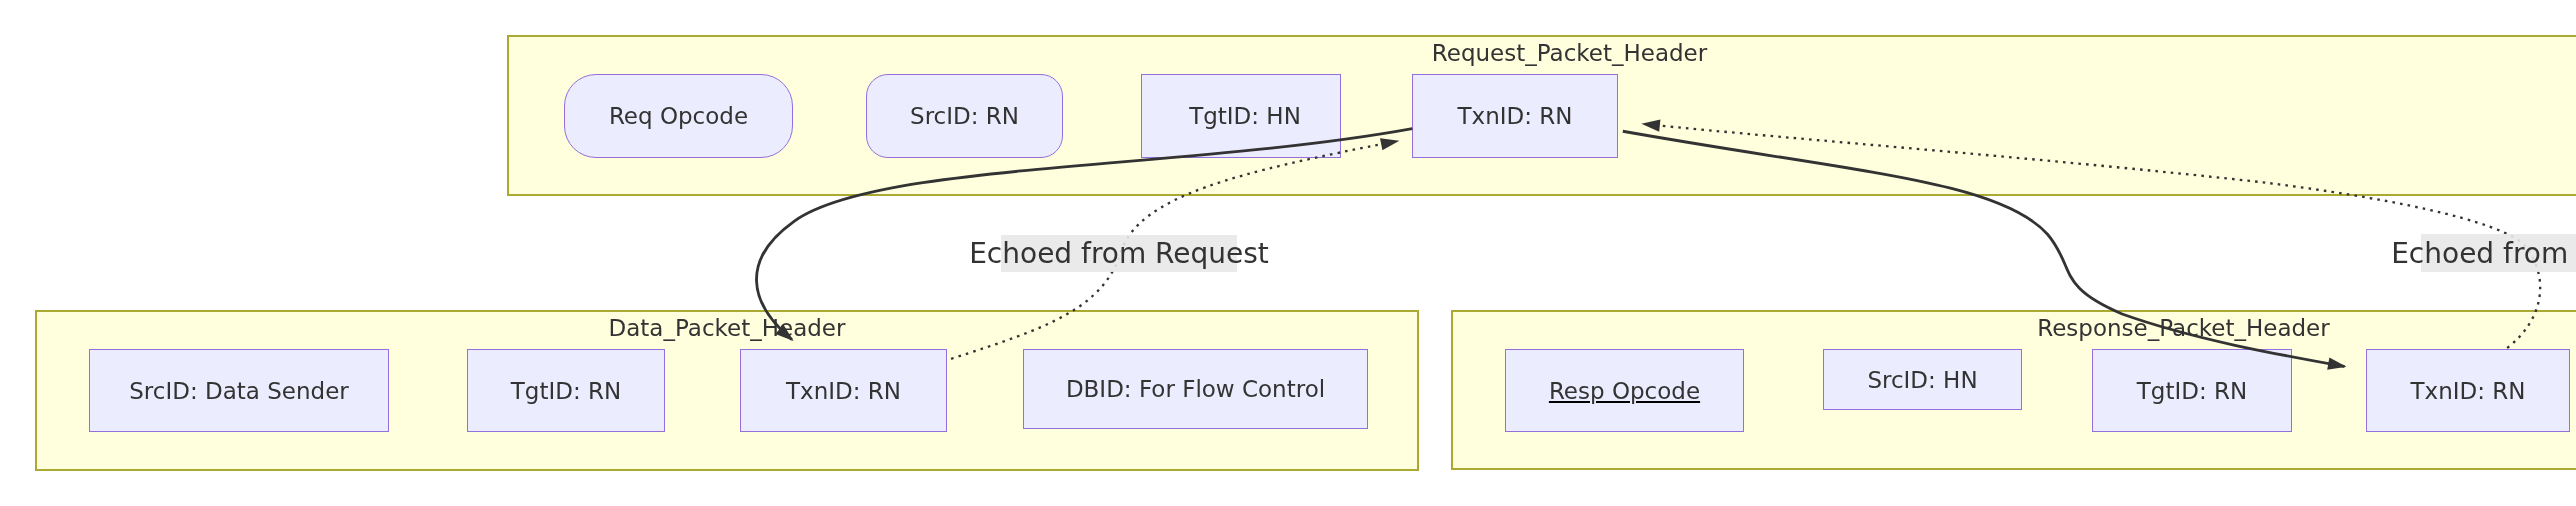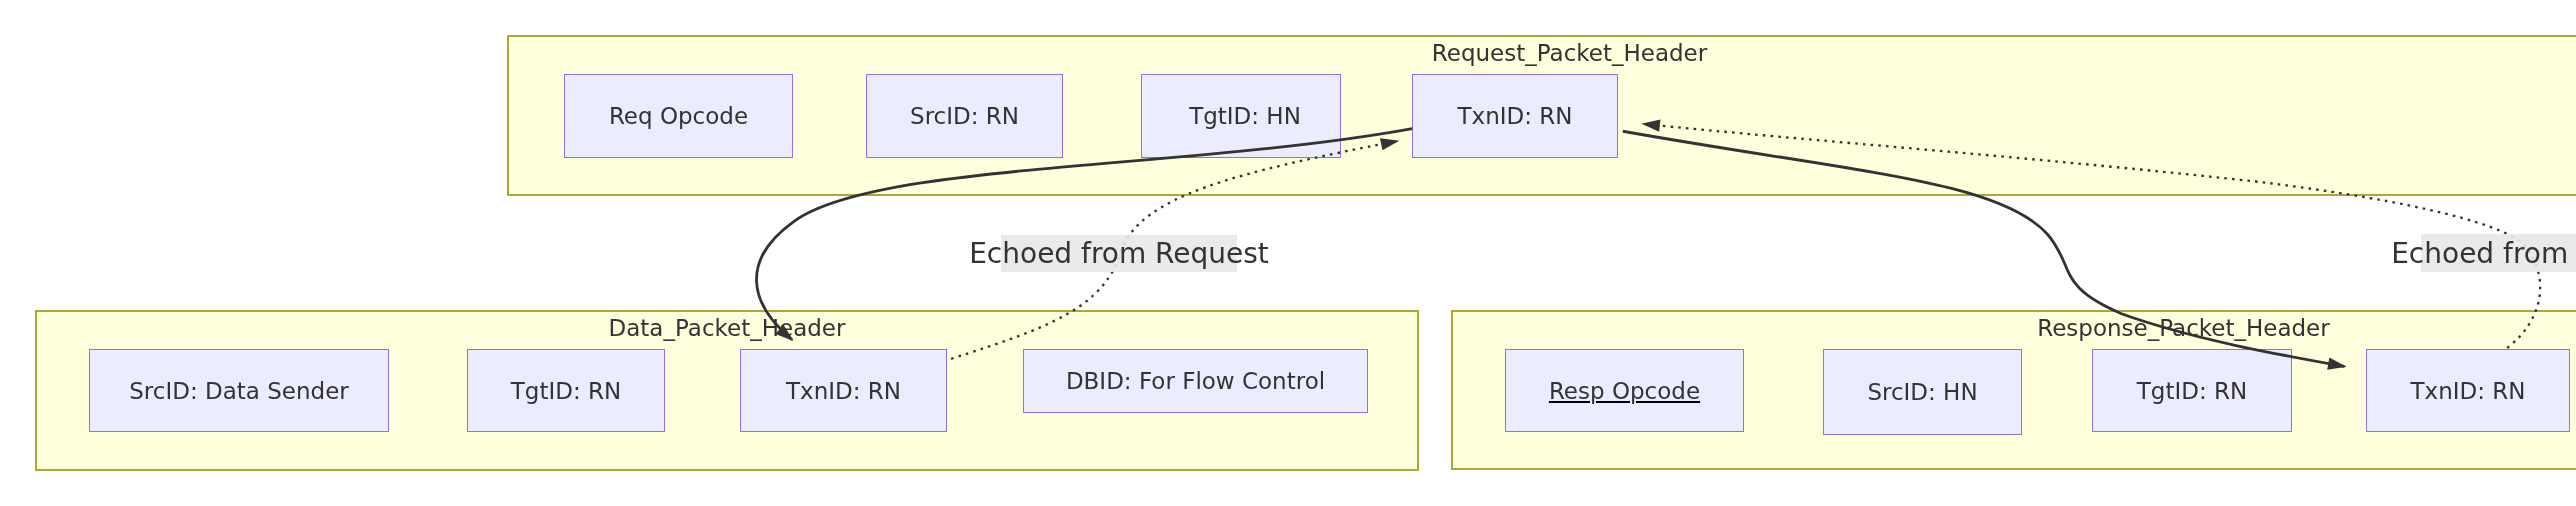--- a/index.html
+++ b/index.html
@@ -69,24 +69,24 @@
   }
 </style>
 </head>
 <body>
 
 <div class="canvas">
 
   <section class="cluster" style="left:507px; top:35px; width:2125px; height:161px;"></section>
   <div class="cluster-title" style="left:507px; top:41px; width:2125px;">Request_Packet_Header</div>
 
-  <div class="node" style="left:564px; top:74px; width:229px; height:84px;">
+  <div class="node" style="left:564px; top:74px; width:229px; height:84px;border-radius:32px;">
     <span class="node-label">Req Opcode</span>
   </div>
-  <div class="node" style="left:866px; top:74px; width:197px; height:84px;">
+  <div class="node" style="left:866px; top:74px; width:197px; height:84px;border-radius:22px;">
     <span class="node-label">SrcID: RN</span>
   </div>
   <div class="node" style="left:1141px; top:74px; width:200px; height:84px;padding-left:8px;">
     <span class="node-label">TgtID: HN</span>
   </div>
   <div class="node" style="left:1412px; top:74px; width:206px; height:84px;">
     <span class="node-label">TxnID: RN</span>
   </div>
 
   <section class="cluster" style="left:35px; top:310px; width:1384px; height:161px;"></section>
@@ -94,31 +94,31 @@
 
   <div class="node" style="left:89px; top:349px; width:300px; height:83px;">
     <span class="node-label">SrcID: Data Sender</span>
   </div>
   <div class="node" style="left:467px; top:349px; width:198px; height:83px;">
     <span class="node-label">TgtID: RN</span>
   </div>
   <div class="node" style="left:740px; top:349px; width:207px; height:83px;">
     <span class="node-label">TxnID: RN</span>
   </div>
-  <div class="node" style="left:1023px; top:349px; width:345px; height:64px;">
+  <div class="node" style="left:1023px; top:349px; width:345px; height:80px;">
     <span class="node-label">DBID: For Flow Control</span>
   </div>
 
   <section class="cluster" style="left:1451px; top:310px; width:1465px; height:160px;"></section>
   <div class="cluster-title" style="left:1451px; top:316px; width:1465px;">Response_Packet_Header</div>
 
   <div class="node" style="left:1505px; top:349px; width:239px; height:83px;text-decoration:underline;">
     <span class="node-label">Resp Opcode</span>
   </div>
-  <div class="node" style="left:1823px; top:349px; width:199px; height:86px;">
+  <div class="node" style="left:1823px; top:349px; width:199px; height:61px;">
     <span class="node-label">SrcID: HN</span>
   </div>
   <div class="node" style="left:2092px; top:349px; width:200px; height:83px;">
     <span class="node-label">TgtID: RN</span>
   </div>
   <div class="node" style="left:2366px; top:349px; width:204px; height:83px;">
     <span class="node-label">TxnID: RN</span>
   </div>
 
   <svg class="edge-layer" viewBox="0 0 5714 983" xmlns="http://www.w3.org/2000/svg">

